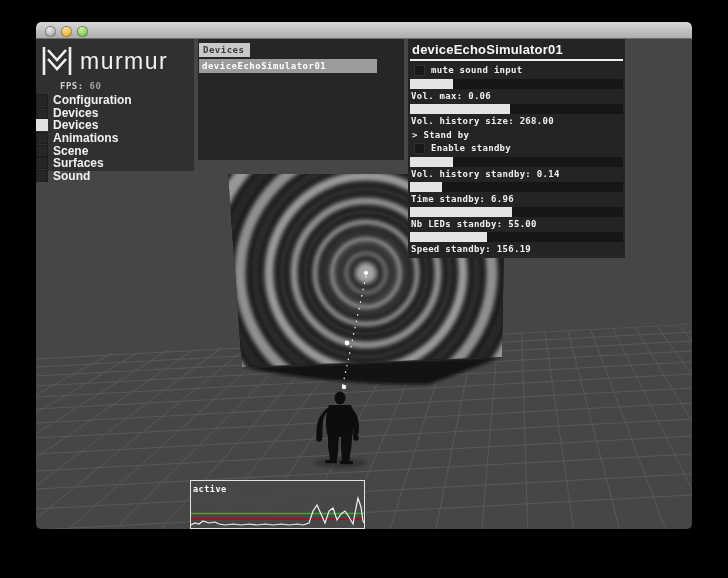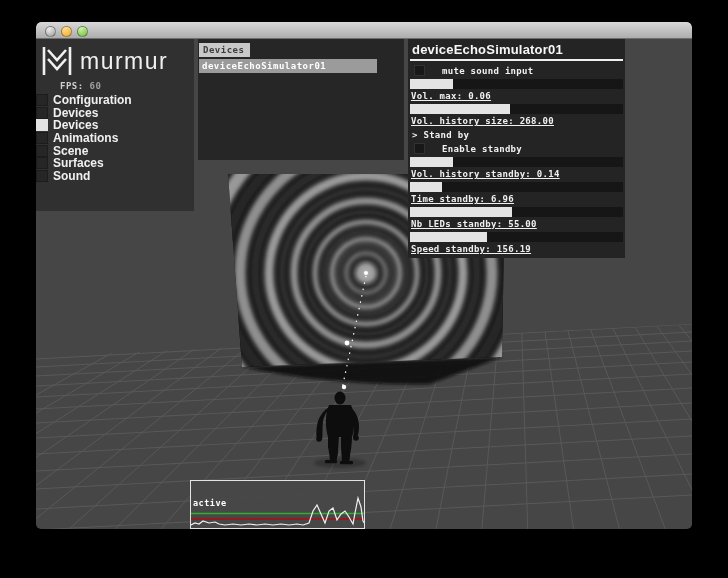--- a/index.html
+++ b/index.html
@@ -12,53 +12,53 @@
   .lights{position:absolute;left:9px;top:4px;display:flex;gap:5px;}
   .light{width:9px;height:9px;border-radius:50%;border:0.5px solid rgba(0,0,0,.35);
     box-shadow:inset 0 1px 1px rgba(255,255,255,.6);}
   .l-close{background:radial-gradient(circle at 35% 30%,#e9e9e9,#9a9a9a);}
   .l-min{background:radial-gradient(circle at 35% 30%,#ffd97c,#f0a92e);}
   .l-zoom{background:radial-gradient(circle at 35% 30%,#c5ef9a,#6fbb3d);}
   .content{position:relative;width:656px;height:490px;background:#464646;overflow:hidden;}
   svg.scene{position:absolute;left:0;top:0;}
 
   
-  .left-panel{position:absolute;left:0;top:0;width:158px;height:172px;background:#303030;color:#ececec;}
+  .left-panel{position:absolute;left:0;top:0;width:158px;height:132px;background:#303030;color:#ececec;}
   .logo-row{display:flex;align-items:center;gap:7px;padding:5px 0 1px 5px;}
   .logo-text{font-size:23px;letter-spacing:1.5px;color:#f0f0f0;}
   .fps-row{font:bold 9px "DejaVu Sans Mono",monospace;color:#cfcfcf;padding:2px 0 3px 24px;letter-spacing:.5px;}
   .fps-val{color:#9f9f9f;}
   .menu-item{display:flex;align-items:center;gap:5px;height:12.6px;cursor:default;}
   .mcheck{width:10px;height:10px;background:#262626;border:1px solid #1c1c1c;flex:none;}
   .mcheck.checked{background:#e2e2e2;border-color:#e2e2e2;}
   .mlabel{font-weight:bold;font-size:12px;color:#f0f0f0;white-space:nowrap;}
 
   
   .devices-panel{position:absolute;left:162px;top:0;width:206px;height:121px;background:#262626;padding:0;}
   .devices-tab{display:inline-block;background:#c9c9c9;color:#3c3c3c;
     font:bold 9px "DejaVu Sans Mono",monospace;padding:2px 6px 2px 4px;margin:1px 0 0 1px;letter-spacing:.5px;}
   .device-item{width:172px;background:#9b9b9b;color:#fff;font:bold 9px "DejaVu Sans Mono",monospace;
     padding:2px 3px;margin:2px 0 0 1px;letter-spacing:.5px;}
 
   
   .right-panel{position:absolute;left:372px;top:0;width:217px;background:#242424;padding:1px 1px 3px 1px;box-sizing:border-box;}
   .dp-title{font:bold 13px "Liberation Sans",sans-serif;color:#f7f7f7;padding:2px 0 2px 3px;letter-spacing:.2px;}
   .dp-rule{height:2px;background:#f0f0f0;margin:0 1px 4px 1px;}
-  .chk-row{display:flex;align-items:center;gap:17px;height:11px;margin:1px 0 3px 5px;}
+  .chk-row{display:flex;align-items:flex-start;gap:6px;height:11px;margin:1px 0 3px 5px;}
   .chk{width:9px;height:9px;background:#181818;border:1px solid #313131;flex:none;}
   .chk-label,.dp-label,.dp-group{font:bold 9px "DejaVu Sans Mono",monospace;color:#f0f0f0;letter-spacing:.3px;white-space:nowrap;}
   .track{height:10px;background:#161616;margin:2px 1px 0 1px;position:relative;}
   .track .fill{position:absolute;left:0;top:0;bottom:0;background:#e4e4e4;}
-  .dp-label{display:block;padding:2px 0 2px 2px;height:9px;text-decoration:underline;}
+  .dp-label{display:block;padding:2px 0 2px 2px;height:9px;}
   .dp-group{padding:3px 0 2px 3px;}
 
   
   .graph-panel{position:absolute;left:154px;top:441px;width:175px;height:49px;background:rgba(72,72,72,.95);
     border:1px solid #e2e2e2;box-sizing:border-box;}
-  .graph-title{position:absolute;left:2px;top:17px;font:bold 8.5px "DejaVu Sans Mono",monospace;color:#fff;letter-spacing:.5px;}
+  .graph-title{position:absolute;left:2px;top:3px;font:bold 8.5px "DejaVu Sans Mono",monospace;color:#fff;letter-spacing:.5px;}
 </style>
 </head>
 <body>
 
 <div class="stage">
   <div class="window">
 
     <div class="titlebar">
       <div class="lights">
         <span class="light l-close"></span>

